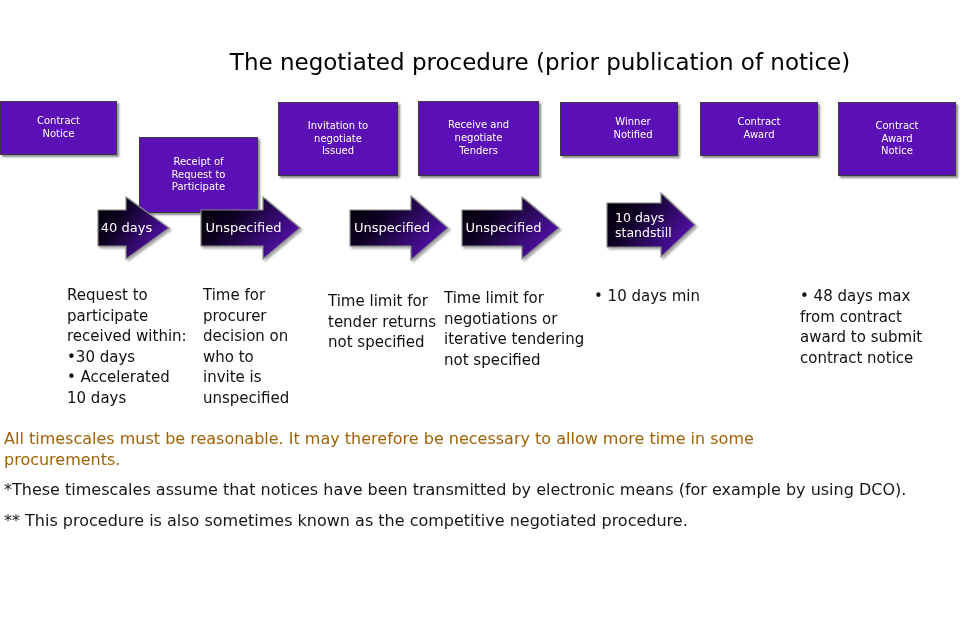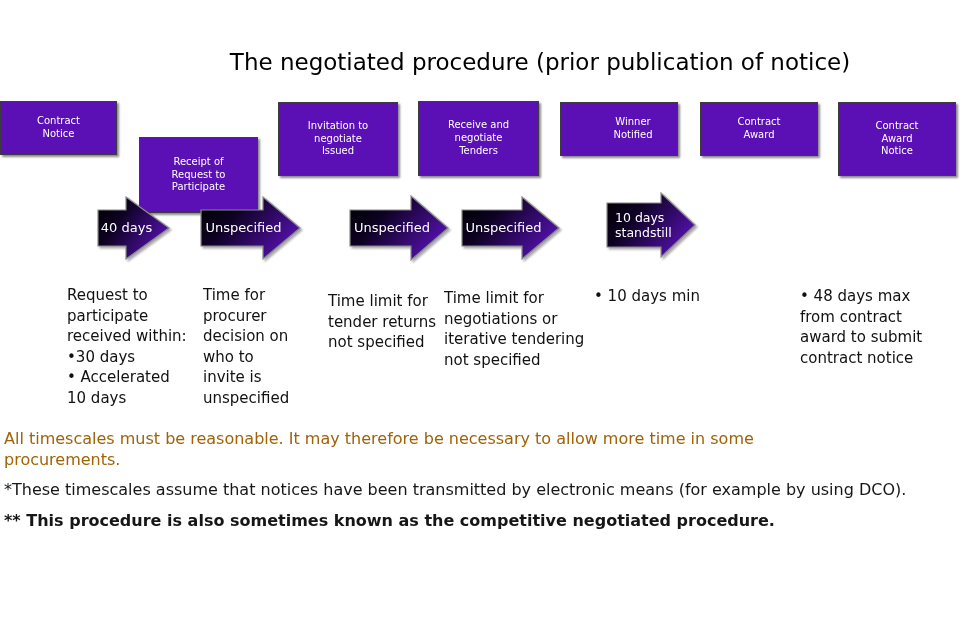--- a/index.html
+++ b/index.html
@@ -194,15 +194,15 @@
   <div class="note" style="left:594px; top:286px; width:130px;">• 10 days min</div>
   <div class="note" style="left:800px; top:286px; width:135px;">• 48 days max
 from contract
 award to submit
 contract notice</div>
 
   <div class="reasonableness">All timescales must be reasonable. It may therefore be necessary to allow more time in some
 procurements.</div>
 
   <div class="footnote" style="top:471px;margin-top:8px;">*These timescales assume that notices have been transmitted by electronic means (for example by using DCO).</div>
-  <div class="footnote" style="top:510px;font-weight:bold;">** This procedure is also sometimes known as the competitive negotiated procedure.</div>
+  <div class="footnote" style="top:510px;">** This procedure is also sometimes known as the competitive negotiated procedure.</div>
 
 </div>
 
 </body></html>

